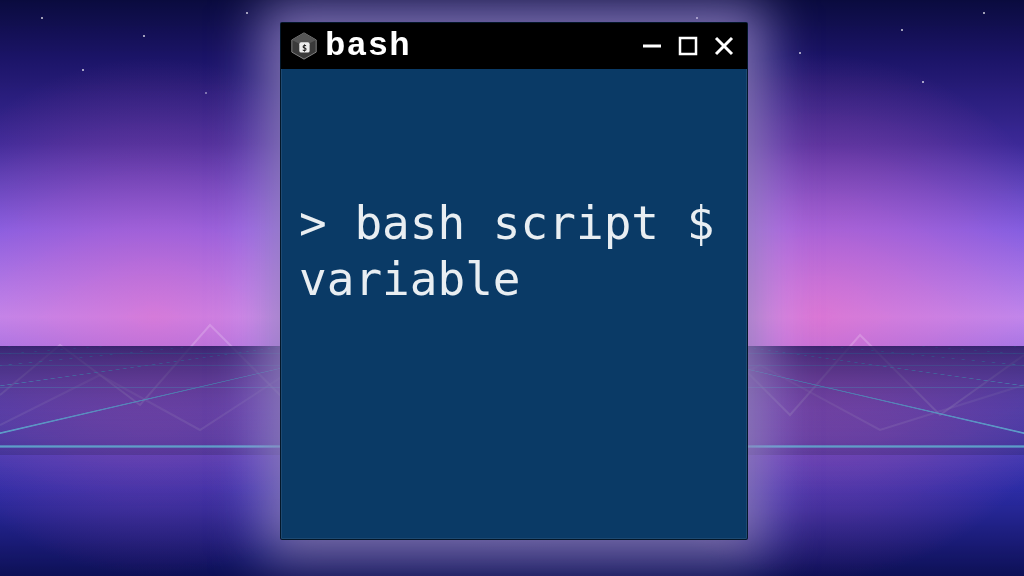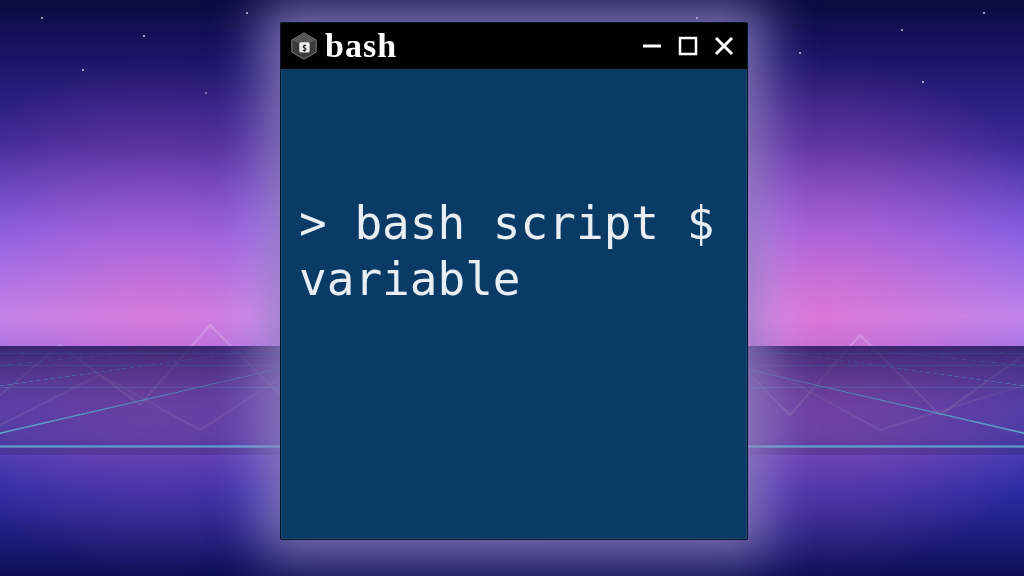--- a/index.html
+++ b/index.html
@@ -103,21 +103,21 @@
       display: flex;
       align-items: center;
       justify-content: center;
     }
     .app-icon svg { width: 30px; height: 30px; }
     .title-text {
       font-weight: 700;
       font-size: 34px;
       letter-spacing: 1px;
       line-height: 1;
-      font-family: Liberation Serif, serif;
+      font-family: Liberation Mono, monospace;
     }
     .spacer { flex: 1; }
     .win-controls {
       display: flex;
       align-items: center;
       gap: 10px;
     }
     .win-btn {
       width: 26px; height: 26px;
       display: flex;

